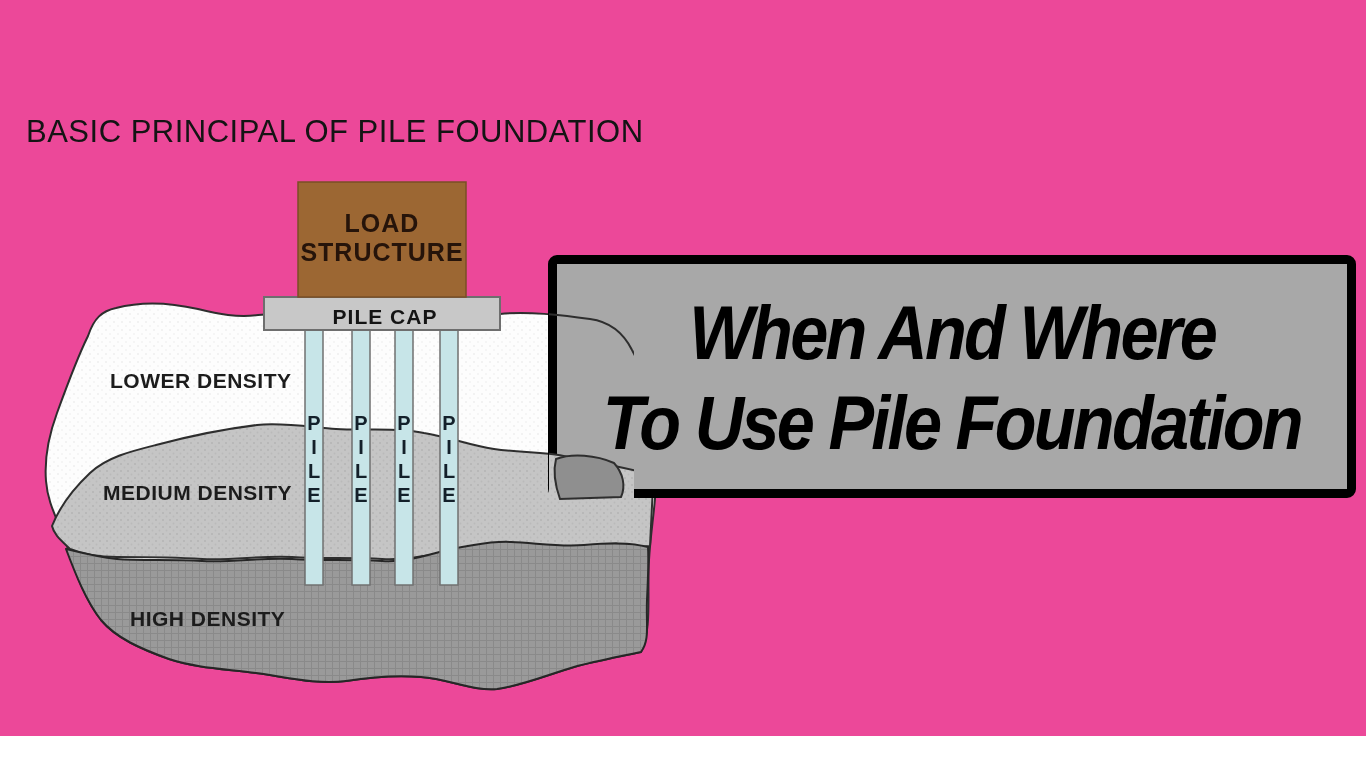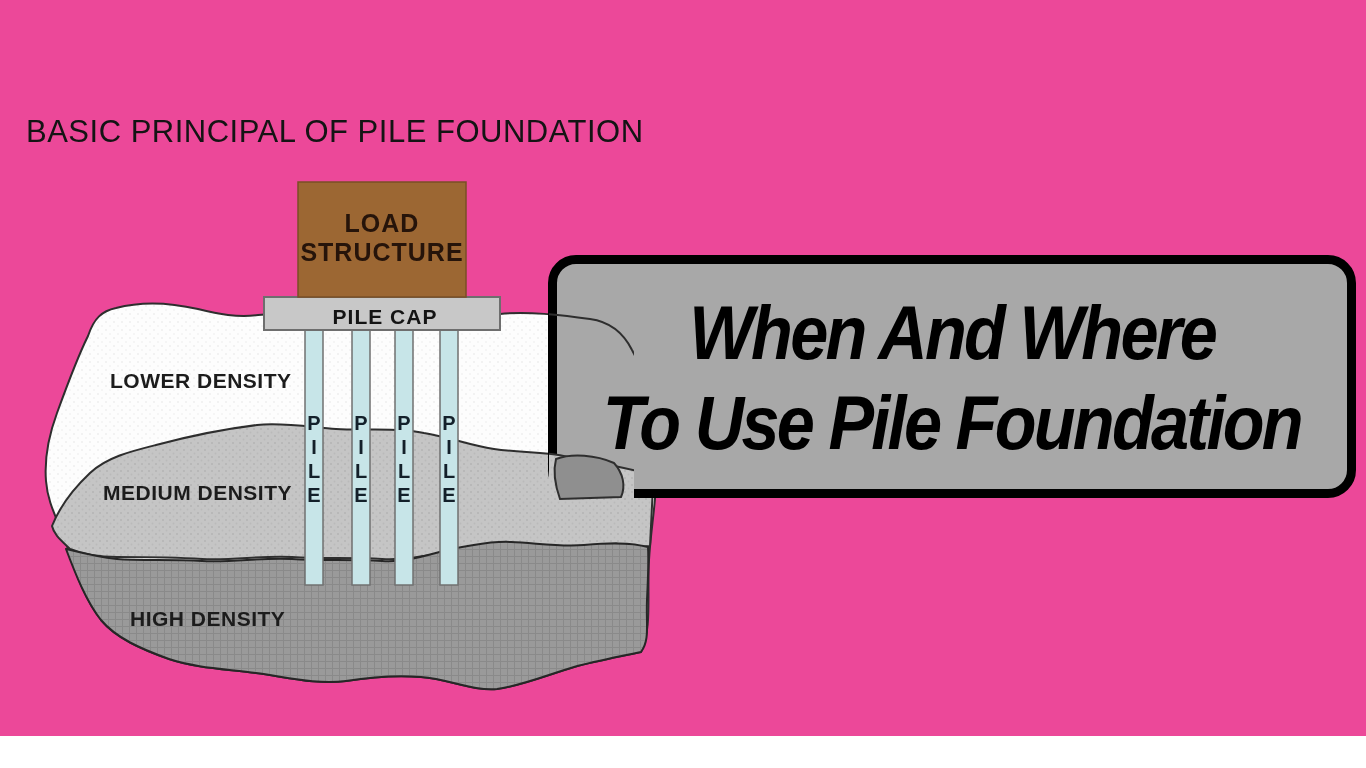--- a/index.html
+++ b/index.html
@@ -13,21 +13,21 @@
     white-space:nowrap;
   }
   svg.layer{position:absolute;left:0;top:0;width:1366px;height:768px;}
   svg.top{pointer-events:none;}
   .soil-label{font-weight:bold;font-size:21px;fill:#1c1c1c;letter-spacing:0.5px;}
   .cap-label{font-weight:bold;font-size:21px;fill:#141414;letter-spacing:1px;}
   .load-label{font-weight:bold;font-size:25px;fill:#26140a;letter-spacing:1px;}
   .pile-letter{font-weight:bold;font-size:20px;fill:#13202a;}
   .caption-box{
     position:absolute;left:548px;top:255px;width:808px;height:243px;
-    box-sizing:border-box;border:9px solid #000000;border-radius:28px;
+    box-sizing:border-box;border:9px solid #000000;border-radius:9px;
     background:#a8a8a8;display:flex;flex-direction:column;
     justify-content:center;align-items:center;padding-top:2px;
     z-index:2;
   }
   .caption-line{
     font-weight:bold;font-style:italic;font-size:76px;line-height:90px;
     color:#000000;letter-spacing:-3px;white-space:nowrap;
     transform:scaleX(0.9);transform-origin:center;
   }
   .z1{z-index:1}.z3{z-index:3}

